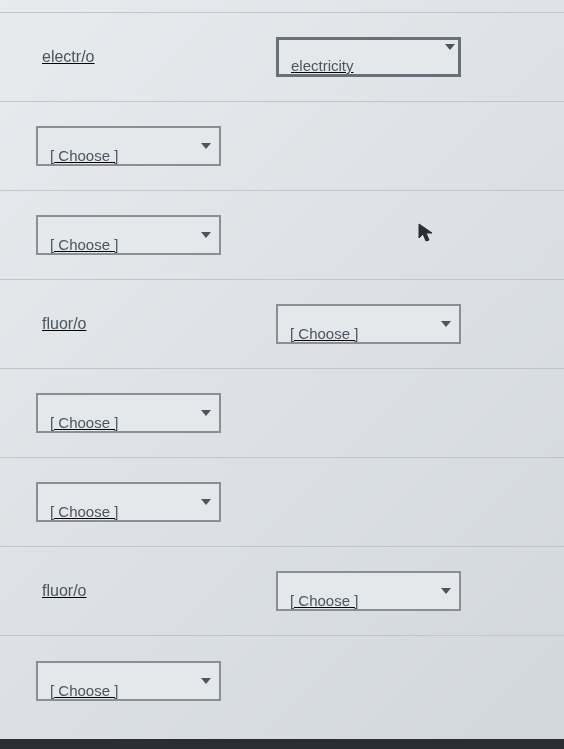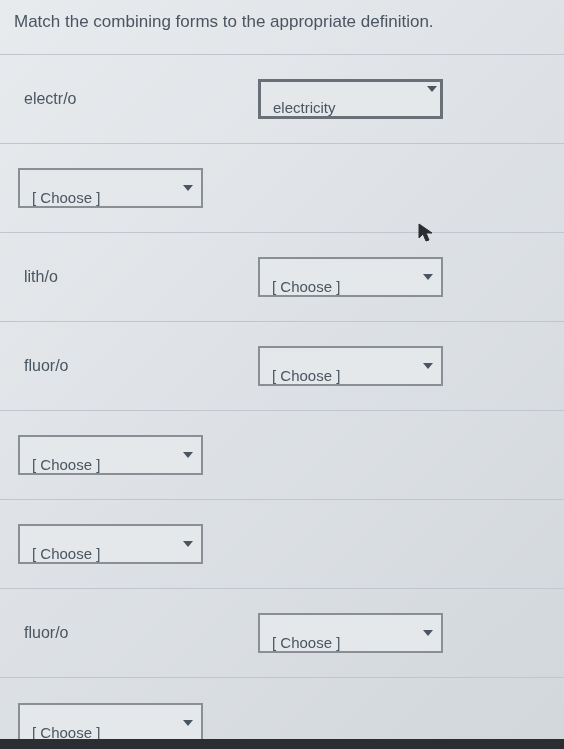--- a/index.html
+++ b/index.html
@@ -28,21 +28,22 @@
   font-weight: 400;
 }
 .rows {
   border-top: 1px solid #c0c6cc;
 }
 .row {
   display: flex;
   align-items: center;
   height: 89px;
   border-bottom: 1px solid #c0c6cc;
-  padding: 0 18px;
+  padding: 0 36px;
+  text-decoration: underline;
 }
 .row:last-child {
   border-bottom: none;
 }
 .term {
   width: 240px;
   font-size: 16px;
   color: #4a5560;
   padding-left: 6px;
 }
@@ -104,21 +105,20 @@
   left: 0;
   width: 100%;
   height: 10px;
   background: #2a2e33;
 }
 </style>
 </head>
 <body>
 
 <div class="page">
-  <div class="instruction">Match the combining forms to the appropriate definition.</div>
 
   <div class="rows">
 
     <div class="row">
       <div class="term">electr/o</div>
       <div class="select-wrap">
         <div class="select-box filled">
           <span>electricity</span>
           <span class="chevron notch"></span>
         </div>
@@ -128,21 +128,20 @@
     <div class="row">
       <div class="select-wrap">
         <div class="select-box">
           <span>[ Choose ]</span>
           <span class="chevron"></span>
         </div>
       </div>
     </div>
 
     <div class="row">
-      <div class="term">lith/o</div>
       <div class="select-wrap">
         <div class="select-box">
           <span>[ Choose ]</span>
           <span class="chevron"></span>
         </div>
       </div>
     </div>
 
     <div class="row">
       <div class="term">fluor/o</div>

